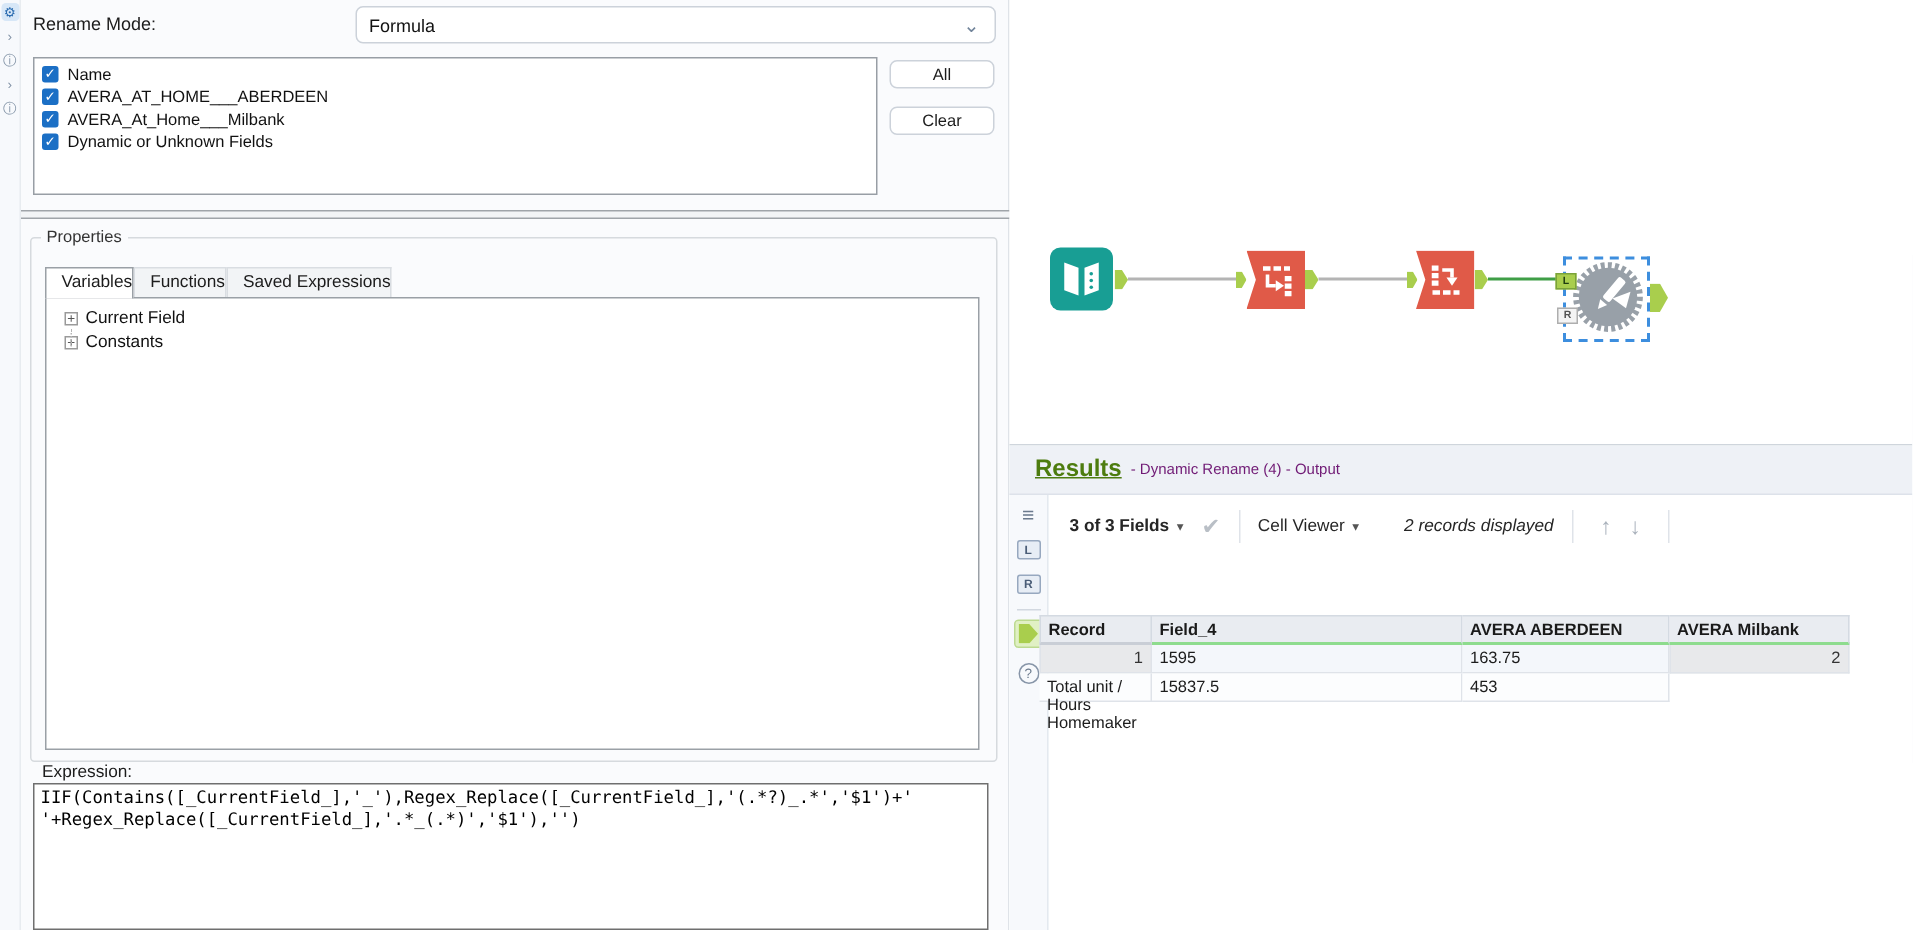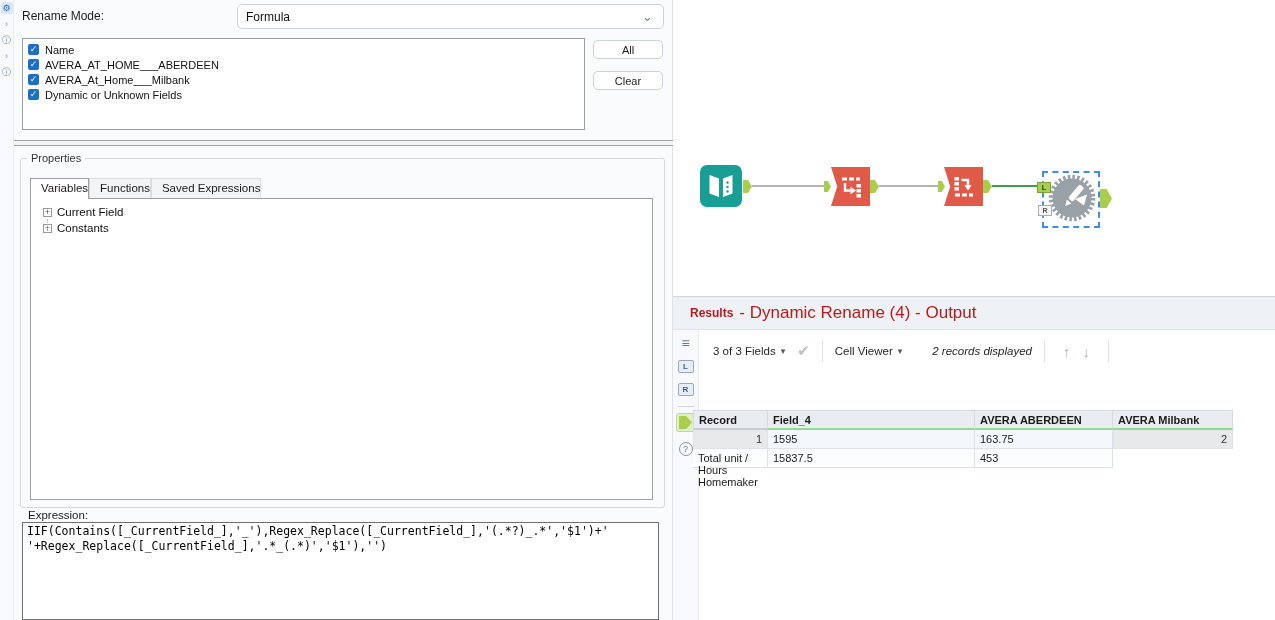--- a/index.html
+++ b/index.html
@@ -47,33 +47,33 @@
   .conn { position:absolute; height:2px; background:#b4b4b4; }
   .conn.green { background:#3f9e46; }
   .sel-box { position:absolute; left:369px; top:171px; width:58px; height:57px; border:2px dashed #3d8ede; background:rgba(255,255,255,0); }
   .mini-anchor { position:absolute; width:14px; height:11px; font-size:7px; font-weight:bold; text-align:center; line-height:10px; z-index:3; cursor:pointer; }
   .mini-anchor.l { background:#a9ce4d; border:1px solid #7ba23a; color:#1e3c11; }
   .mini-anchor.r { background:#f4f4f4; border:1px solid #aeaeae; color:#555; }
 
   
   .results { position:absolute; left:673px; top:296px; width:602px; height:324px; background:#fff; border-top:1px solid #cfd5dc; }
   .res-header { height:33px; background:#eef1f6; border-bottom:1px solid #dde2ea; display:flex; align-items:center; gap:6px; padding-left:17px; }
-  .res-title { font-size:12px; font-weight:bold; color:#b91c1c; }
-  .res-sub { font-size:17px; color:#b91c1c; }
+  .res-title { font-size:16px; font-weight:bold; color:#4d7c0f;text-decoration:underline; }
+  .res-sub { font-size:10px; color:#701a75; }
   .res-body { position:absolute; left:0; top:33px; right:0; bottom:0; background:#fff; }
   .res-strip { position:absolute; left:0; top:0; width:26px; height:100%; background:#f7f9fc; border-right:1px solid #e4e9ef; display:flex; flex-direction:column; align-items:center; }
   .rs-list { margin-top:6px; color:#6b7a8d; font-size:14px; line-height:14px; cursor:pointer; }
   .rs-box { margin-top:10px; width:16px; height:13px; background:#e7edf5; border:1px solid #97a8bf; border-radius:2px; font-size:8px; font-weight:bold; color:#4a5d77; text-align:center; line-height:11px; cursor:pointer; }
   .rs-sep { margin-top:10px; width:16px; border-top:1px solid #d2d8e0; }
   .rs-out-wrap { margin-top:6px; width:20px; height:19px; background:#e0f0c4; border:1px solid #bcda90; border-radius:3px; display:flex; align-items:center; justify-content:center; cursor:pointer; }
   .rs-out { width:13px; height:13px; background:#a9ce4d; clip-path:polygon(0 0,55% 0,100% 50%,55% 100%,0 100%); }
   .rs-help { margin-top:10px; width:14px; height:14px; border:1px solid #8795a8; border-radius:50%; font-size:9px; color:#6b7a8d; text-align:center; line-height:12px; cursor:pointer; }
 
   .res-toolbar { position:absolute; left:26px; top:0; right:0; height:42px; display:flex; align-items:center; padding-left:14px; font-size:11.5px; color:#262626; }
-  .tb-strong { font-weight:normal; cursor:pointer; }
+  .tb-strong { font-weight:bold; cursor:pointer; }
   .tb-caret { color:#555; font-size:9px; margin-left:5px; cursor:pointer; }
   .tb-check { color:#b9bfc6; font-size:15px; margin-left:12px; }
   .tb-sep { width:1px; height:22px; background:#dfe3e9; margin:0 12px; }
   .tb-arrow { color:#aab2bc; font-size:15px; margin:0 6px; cursor:pointer; }
 
   .rtable { position:absolute; left:20px; top:80px; display:grid; grid-template-columns:75px 207px 138px 120px; font-size:11px; }
   .th { height:20px; background:#e9ecf1; font-weight:bold; color:#1a1a1a; padding:3px 5px 0 5px; border-top:1px solid #d4dae2; border-right:1px solid #d4dae2; border-bottom:2px solid #c9ced6; cursor:pointer; }
   .th.green { border-bottom:2px solid #8edc8e; }
   .th:first-child { border-left:1px solid #d4dae2; }
   .td { height:19px; padding:3px 5px 0 5px; border-right:1px solid #dfe3e9; border-bottom:1px solid #dfe3e9; color:#1c1c1c; background:#fff; cursor:default; }

